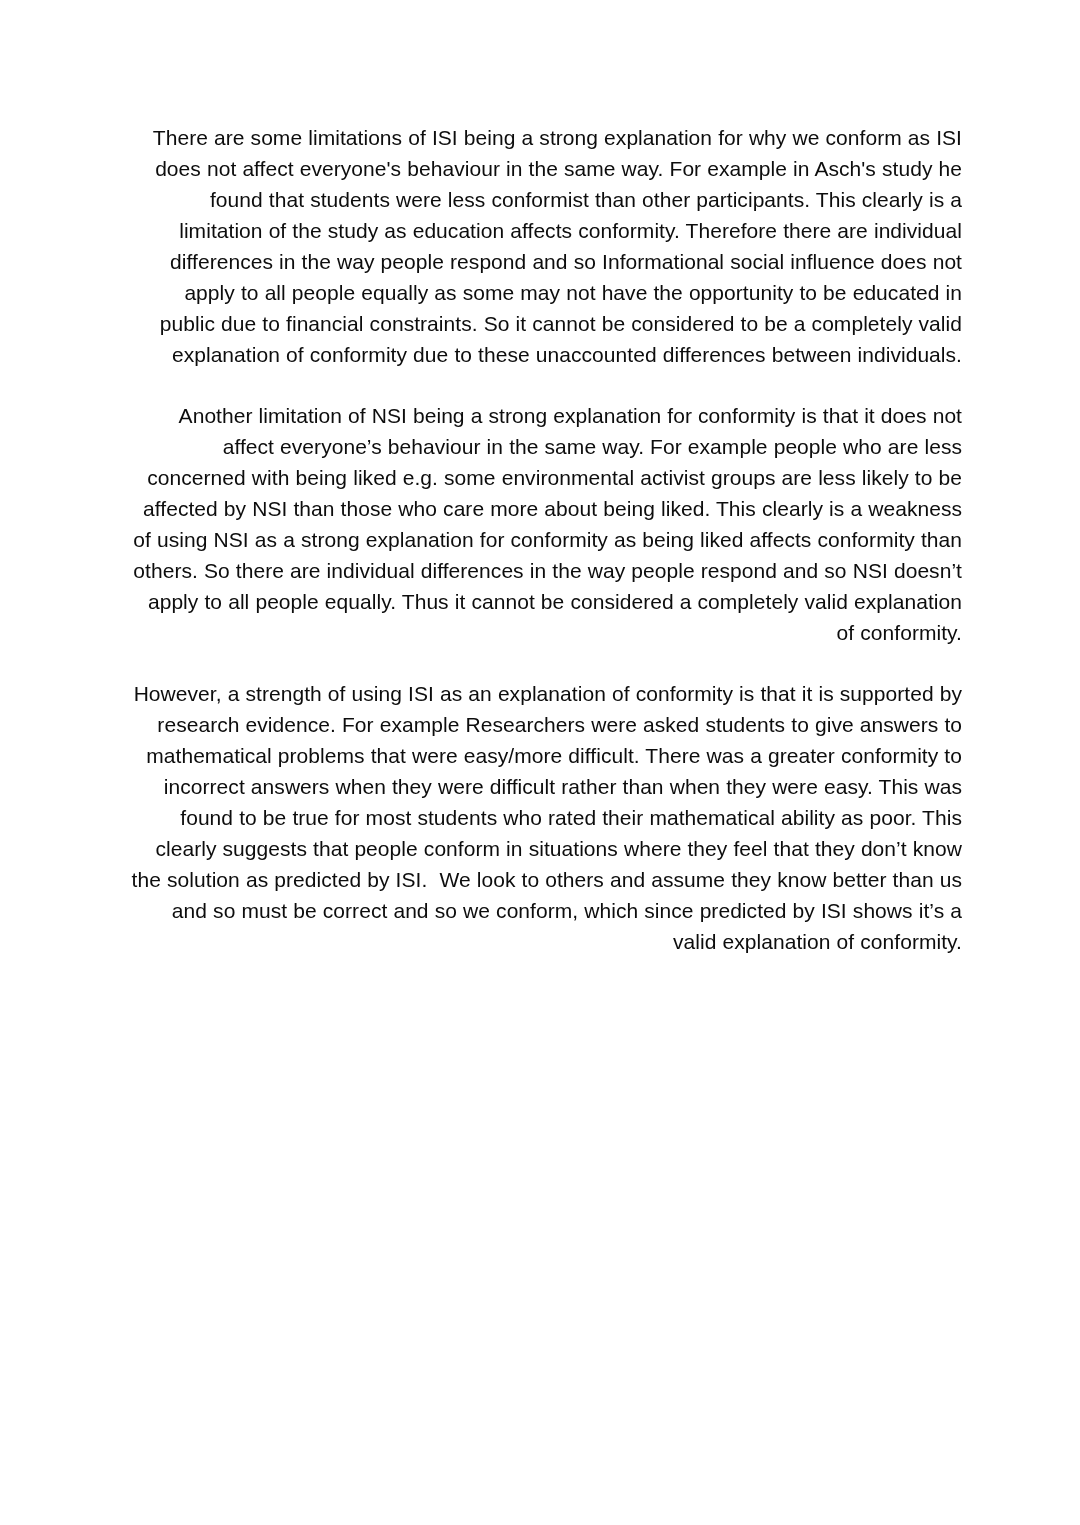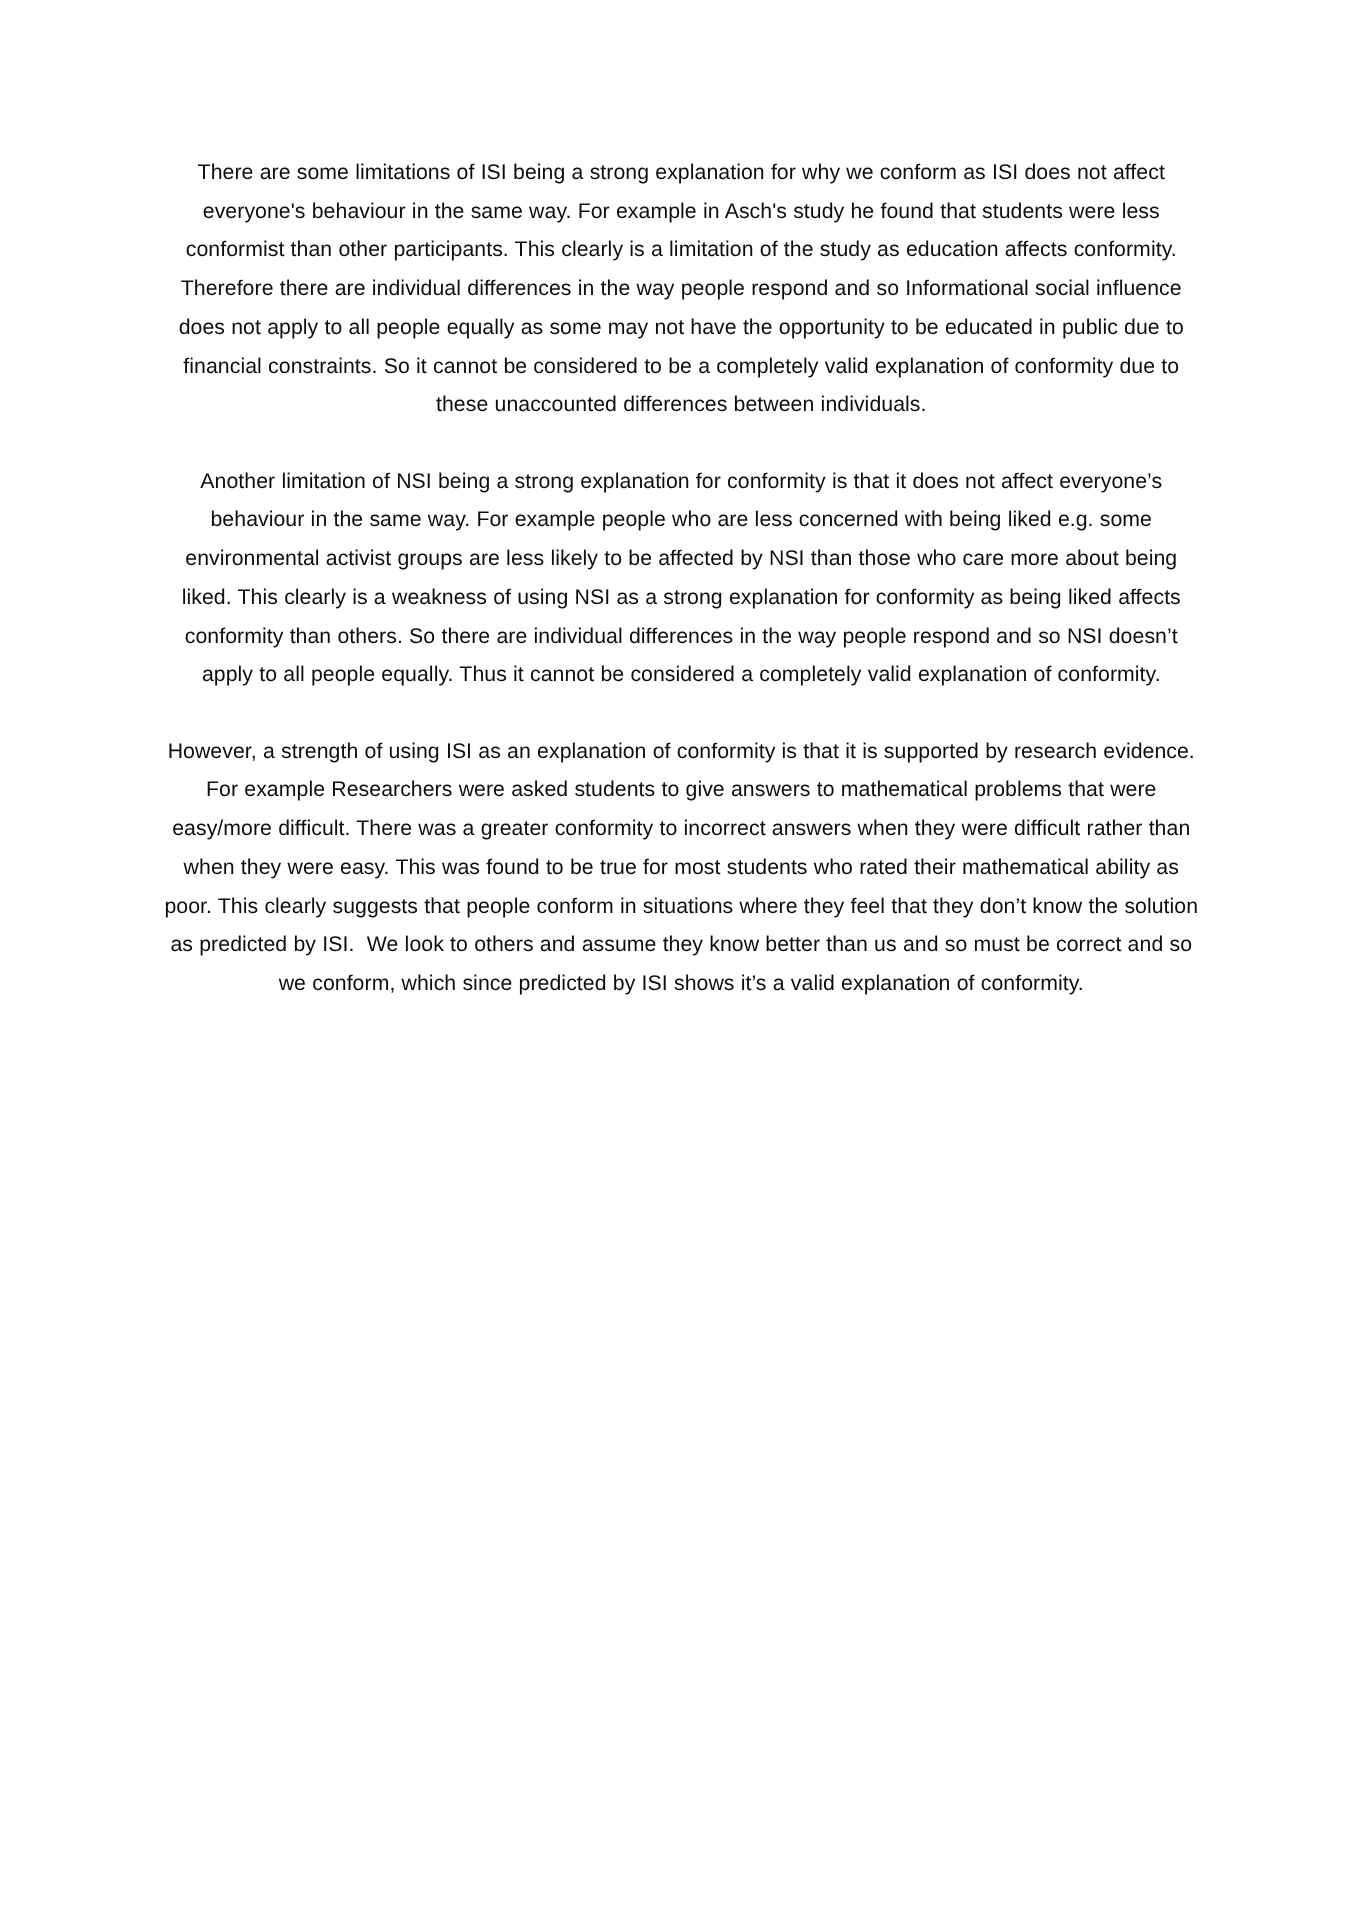--- a/index.html
+++ b/index.html
@@ -22,24 +22,24 @@
     box-sizing: border-box;
   }
   .doc-body {
     position: absolute;
     left: 128px;
     top: 122px;
     width: 834px;
   }
   .para {
     margin: 0 0 30px 0;
-    font-size: 17px;
+    font-size: 21px;
     line-height: 31px;
     color: #0d0d0d;
-    text-align: center;
+    text-align: right;
     letter-spacing: 0.05px;
     word-spacing: 0.2px;
     white-space: pre-wrap;
   }
   .para:last-child {
     margin-bottom: 0;
   }
 </style>
 </head>
 <body>

